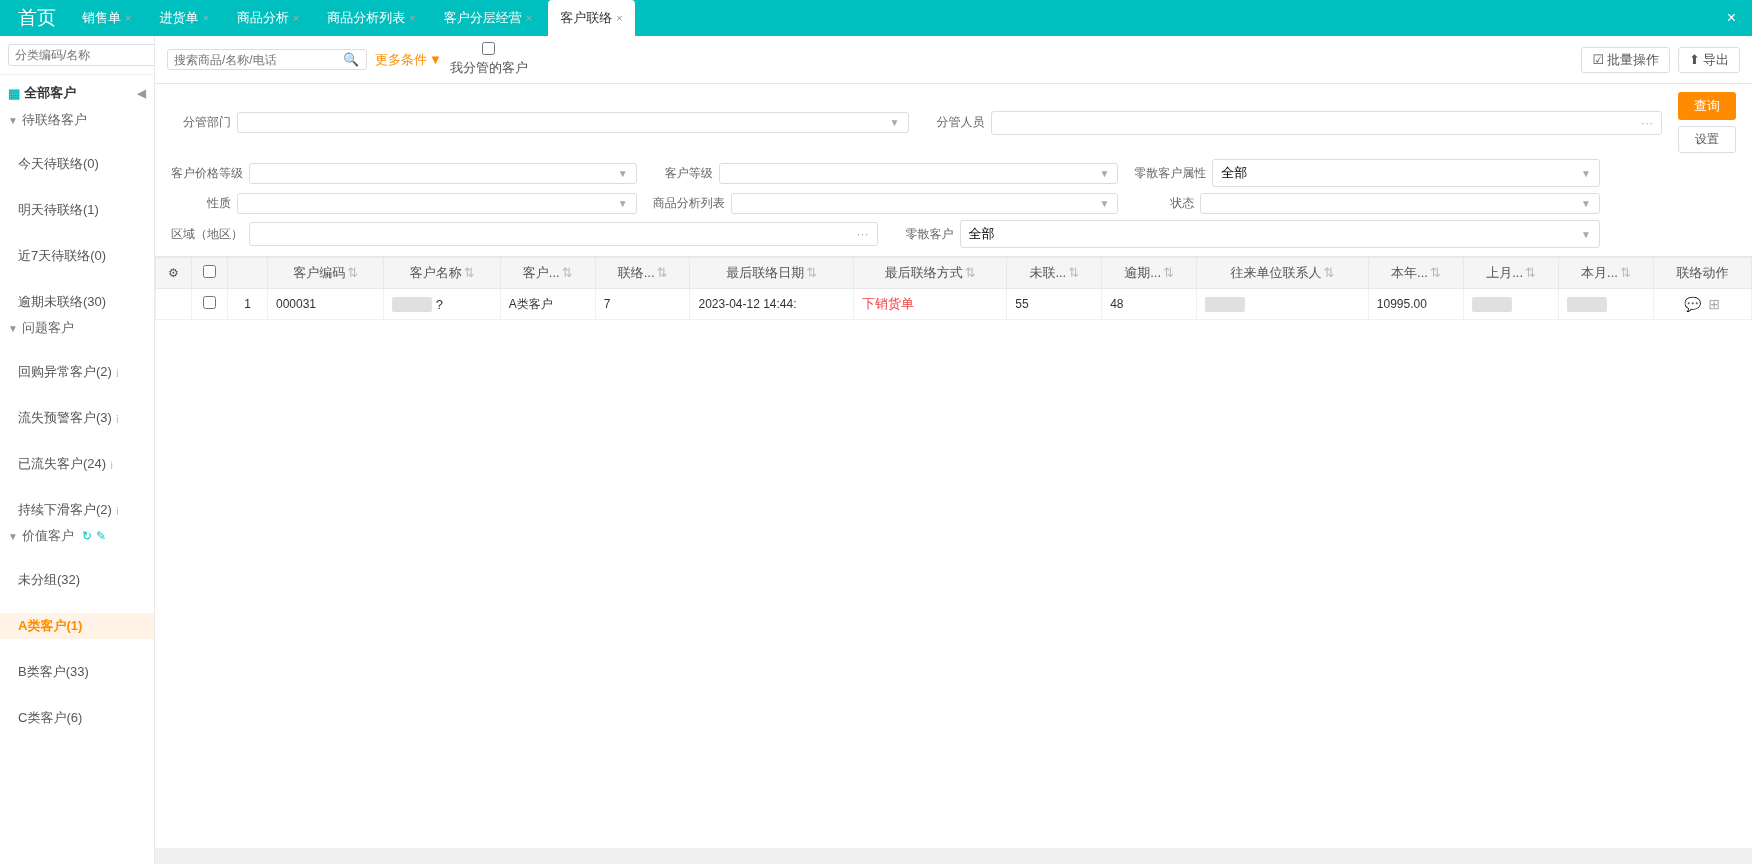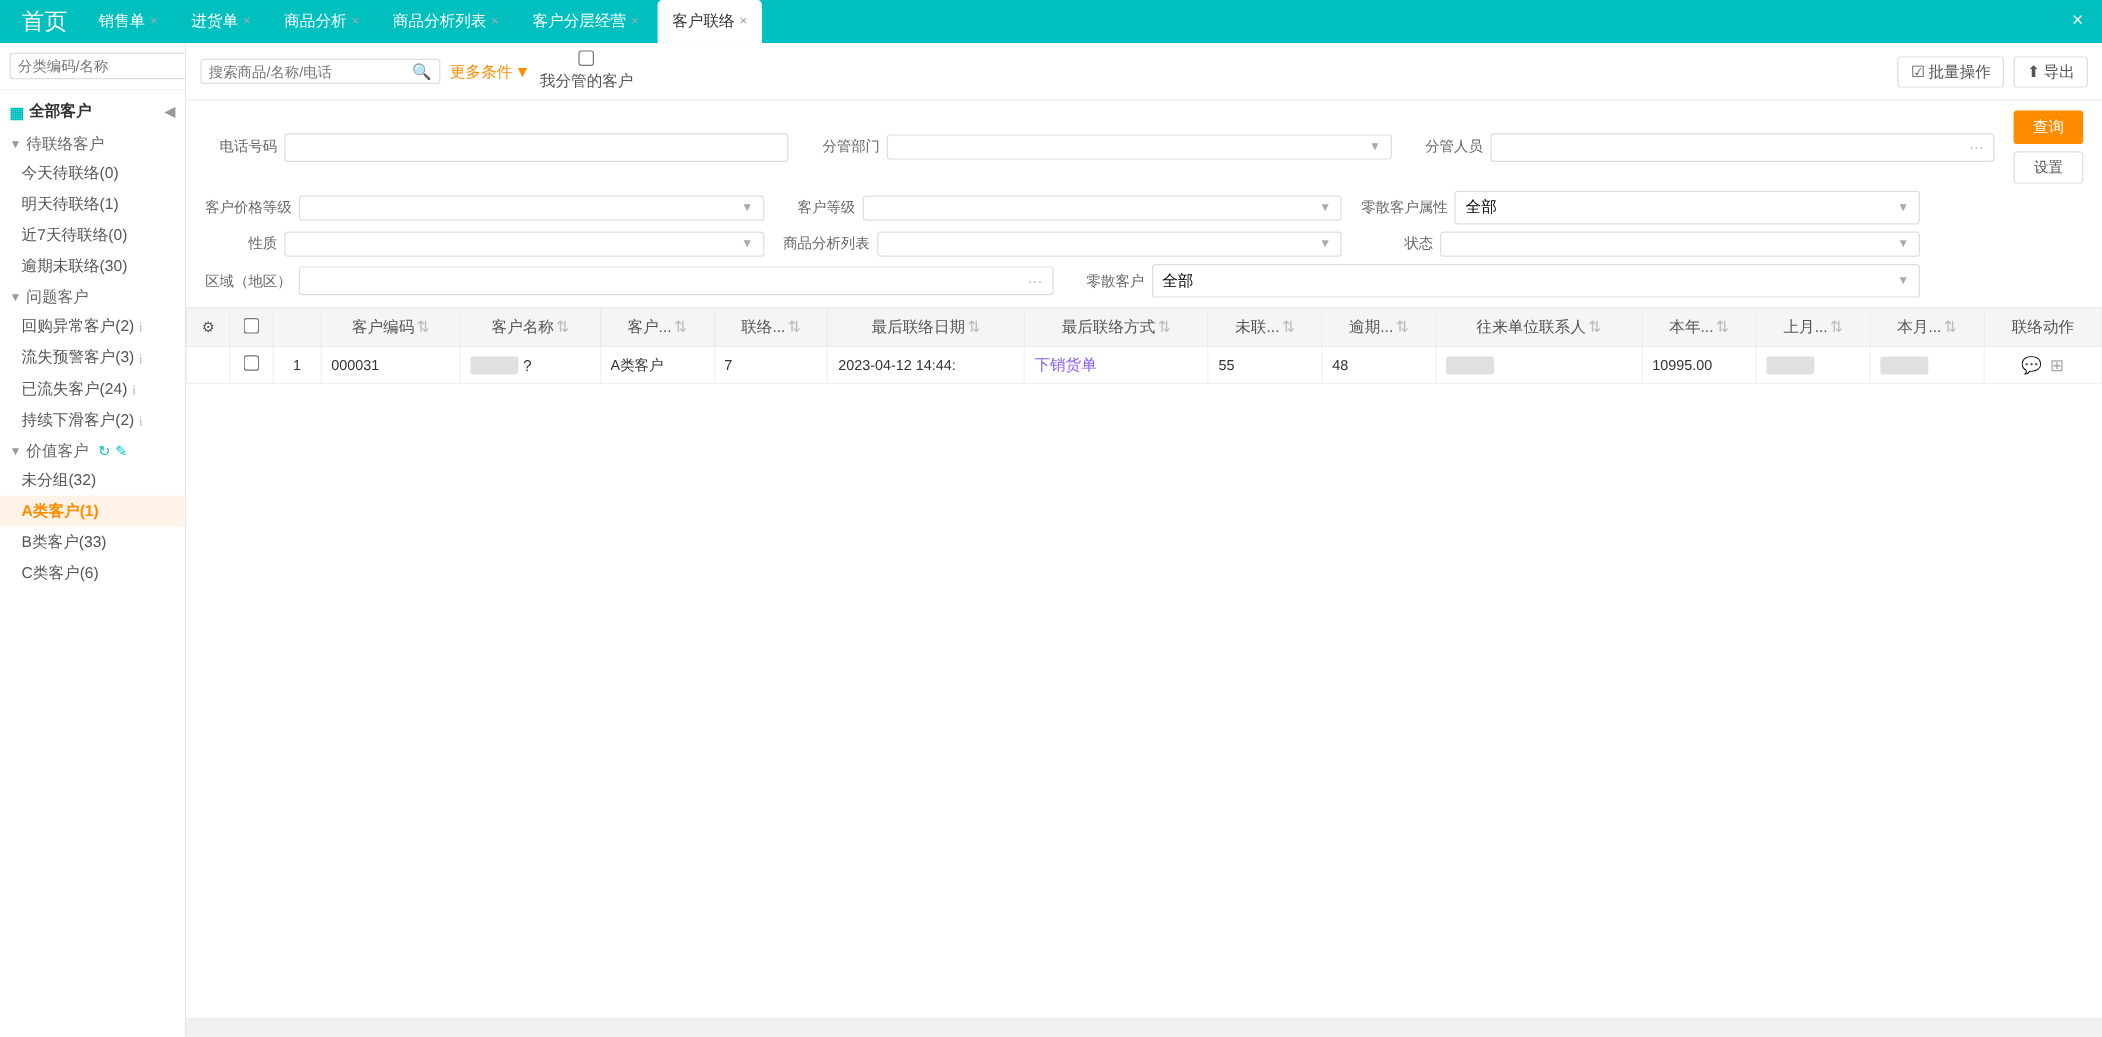--- a/index.html
+++ b/index.html
@@ -117,20 +117,21 @@
       font-size: 10px;
     }
     .sidebar-item {
       padding: 4px 8px 4px 18px;
       cursor: pointer;
       color: #555;
       font-size: 12px;
       display: flex;
       align-items: center;
       gap: 4px;
+      margin-top: 20px;
     }
     .sidebar-item.active {
       background: #fff3e8;
       color: #ff8c00;
       font-weight: bold;
     }
     .sidebar-item .info-icon {
       color: #bbb;
       font-size: 11px;
     }
@@ -304,21 +305,21 @@
     tbody tr td {
       border: 1px solid #f0f0f0;
       padding: 6px 8px;
       font-size: 12px;
       color: #333;
       white-space: nowrap;
     }
     .col-settings { width: 36px; text-align: center; }
     .col-check { width: 36px; text-align: center; }
     .col-num { width: 40px; text-align: center; }
-    .link-text { color: #8b5cf6; cursor: pointer; text-decoration: none; }
+    .link-text { color: #ef4444; cursor: pointer; text-decoration: none; }
     .action-icons { display: flex; gap: 6px; justify-content: center; }
     .action-icon { color: #aaa; cursor: pointer; font-size: 14px; }
 
     
     .pagination-bar {
       background: #fff;
       border-top: 1px solid #e8e8e8;
       padding: 6px 16px;
       display: flex;
       align-items: center;
@@ -509,24 +510,20 @@
         <button class="btn-export">
           <span>⬆</span>
           <span>导出</span>
         </button>
       </div>
     </div>
 
     <div class="advanced-filter">
 
       <div class="filter-row">
-        <div class="filter-field">
-          <label>电话号码</label>
-          <input type="text" class="field-input" style="flex: 1 1 0%; border: 1px solid rgb(221, 221, 221); border-radius: 3px; padding: 4px 8px; font-size: 12px; outline: none;">
-        </div>
         <div class="filter-field">
           <label>分管部门</label>
           <div class="field-input">
             <span></span>
             <span class="dropdown-arrow">▼</span>
           </div>
         </div>
         <div class="filter-field">
           <label>分管人员</label>
           <div class="field-input">

